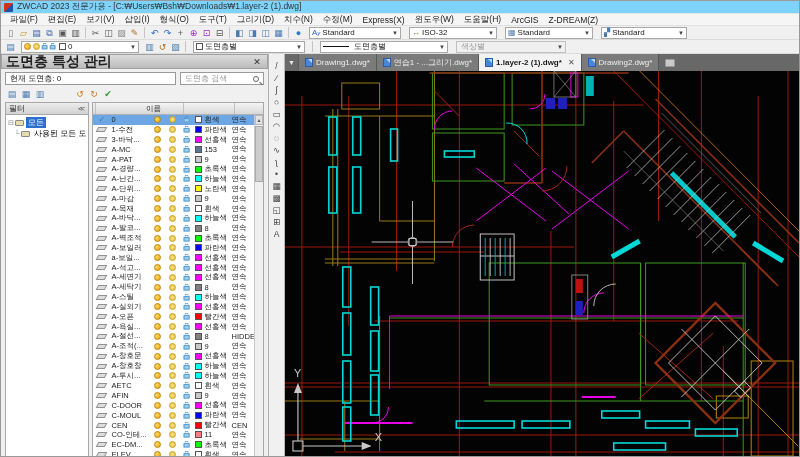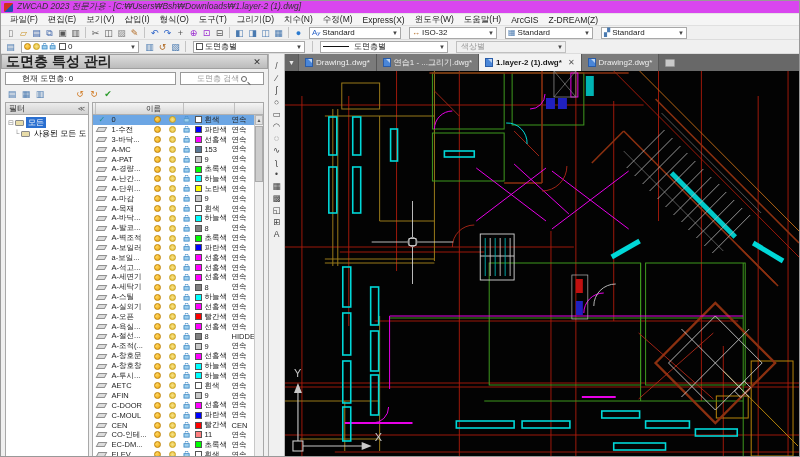--- a/index.html
+++ b/index.html
@@ -1,19 +1,19 @@
 <!DOCTYPE html>
 <html><head>
 <meta charset="utf-8">
 <style>
   html,body{margin:0;padding:0;background:#888;}
   *{box-sizing:border-box;font-family:"Liberation Sans","DejaVu Sans",sans-serif;}
   #app{position:relative;width:800px;height:457px;background:#f0f0f0;overflow:hidden;border:1px solid #999;}
   
-  .titlebar{height:13px;background:#d946ef;display:flex;align-items:center;padding:0 3px;border-bottom:1px solid #e4e4e4;font-style:italic;}
+  .titlebar{height:13px;background:#7dd3fc;display:flex;align-items:center;padding:0 3px;border-bottom:1px solid #e4e4e4;}
   .app-ico{width:9px;height:9px;margin-right:4px;background:linear-gradient(135deg,#d03020 50%,#2050b0 50%);border-radius:1px;flex:none;}
   .titlebar span{font-size:8.5px;color:#333;white-space:nowrap;}
   
   .menubar{height:12px;background:#f5f5f5;display:flex;align-items:center;padding-left:4px;border-bottom:1px solid #e0e0e0;}
   .menu-item{font-size:8.5px;color:#222;padding:0 5px;white-space:nowrap;cursor:default;}
   
   .toolbar{height:14px;background:#f0f0f0;display:flex;align-items:center;padding-left:3px;border-bottom:1px solid #dcdcdc;}
   .tb-icon{width:13px;height:12px;font-size:9px;line-height:12px;text-align:center;flex:none;cursor:default;}
   .tb-sep{width:1px;height:11px;background:#c4c4c4;margin:0 3px;flex:none;}
   .combo{height:12px;background:#fff;border:1px solid #a8a8a8;display:flex;align-items:center;font-size:8px;color:#222;margin:0 4px;padding:0 2px;flex:none;}
@@ -29,21 +29,21 @@
   .lockw .bd{position:absolute;left:0;top:3px;width:7px;height:5px;background:#9fd0ee;border:1px solid #4a90c8;}
   .swatch{width:7px;height:7px;border:1px solid #555;display:inline-block;flex:none;}
   
   .main{display:flex;height:405px;}
   
   .lpanel{width:268px;background:#f0f0f0;border-right:1px solid #b0b0b0;display:flex;flex-direction:column;overflow:hidden;}
   .ptitle{height:15px;background:linear-gradient(#dcdcdc,#bcbcbc);border:1px solid #a0a0a0;display:flex;align-items:center;padding:0 4px;}
   .ptitle .t{flex:1;font-size:14px;font-weight:bold;color:#222;}
   .ptitle .x{font-size:9px;color:#333;width:12px;text-align:center;cursor:default;}
   .prow1{display:flex;align-items:center;padding:3px 4px 2px 4px;gap:4px;}
-  .field{height:13px;background:#fff;border:1px solid #999;font-size:8px;color:#222;display:flex;align-items:center;padding:0 16px;}
+  .field{height:13px;background:#fff;border:1px solid #999;font-size:8px;color:#222;display:flex;align-items:center;padding:0 4px;}
   .cur{flex:1;}
   .srch{width:84px;position:relative;}
   .srch .ph{color:#999;flex:1;}
   .mag{width:6px;height:6px;border:1px solid #666;border-radius:50%;position:relative;flex:none;}
   .mag:after{content:"";position:absolute;width:4px;height:1px;background:#666;left:5px;top:6px;transform:rotate(45deg);}
   .prow2{display:flex;align-items:center;padding:1px 4px 2px 4px;}
   .pbtn{width:14px;height:12px;font-size:9px;line-height:12px;text-align:center;}
   .pgap{width:26px;}
   .pcontent{flex:1;display:flex;padding:0 4px 0 4px;gap:3px;overflow:hidden;}
   .fpane{width:84px;display:flex;flex-direction:column;}

